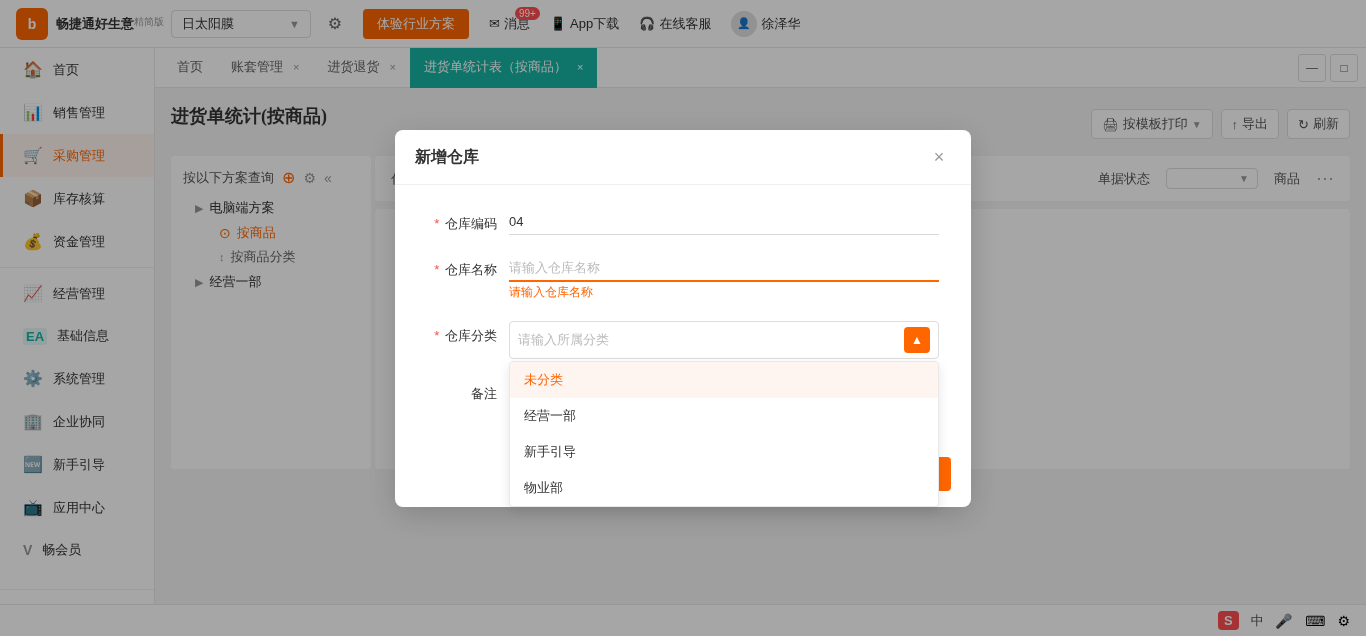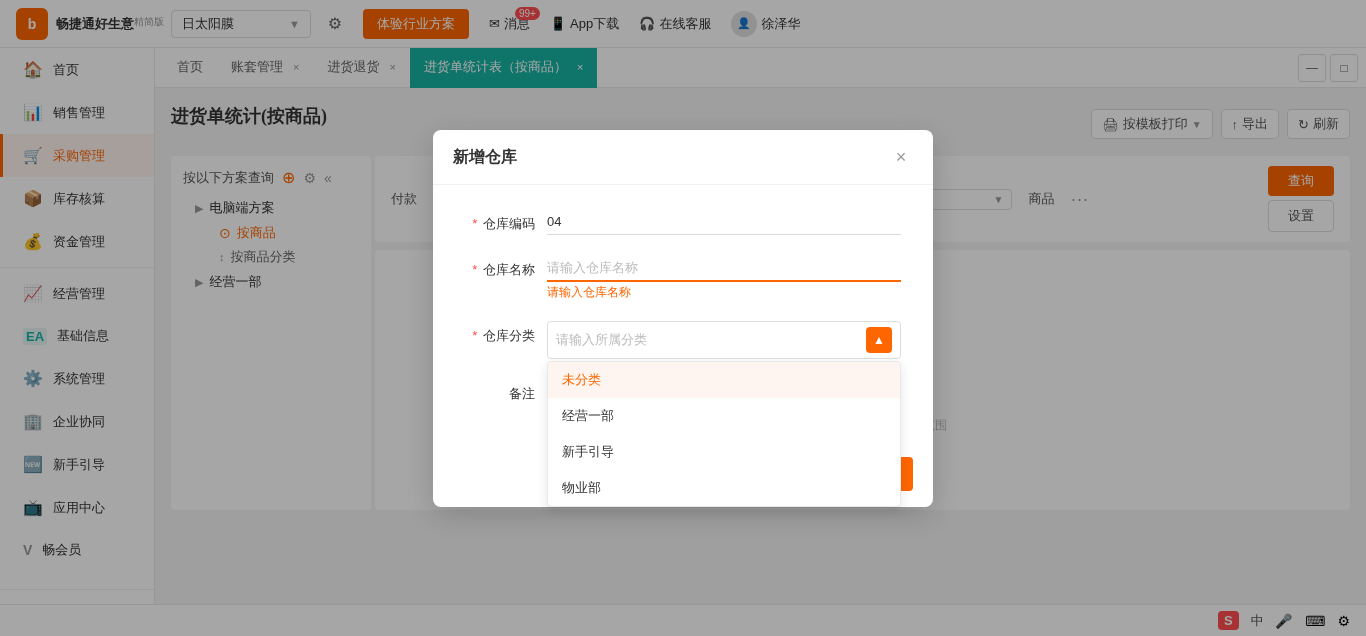--- a/index.html
+++ b/index.html
@@ -315,21 +315,21 @@
       z-index: 100;
       display: flex;
       align-items: center;
       justify-content: center;
     }
 
     
     .dialog {
       background: #fff;
       border-radius: 8px;
-      width: 500px;
+      width: 576px;
       box-shadow: 0 8px 32px rgba(0,0,0,0.18);
       position: relative;
       padding-bottom: 0;
       overflow: visible;
     }
     .dialog-header {
       display: flex;
       align-items: center;
       justify-content: space-between;
       padding: 16px 20px 14px;
@@ -690,24 +690,20 @@
                 <input class="filter-input" style="width: 100px;">
               </div>
               <span style="margin-left:auto;"></span>
               <span style="font-size:13px;color:#555;">单据状态</span>
               <div style="display:flex;align-items:center;gap:4px;border:1px solid #ddd;border-radius:4px;padding:4px 8px;">
                 <span style="font-size:13px;color:#999;min-width:60px;"></span>
                 <span style="font-size:10px;color:#999;">▼</span>
               </div>
               <span style="font-size:13px;color:#555;">商品</span>
               <span class="more-btn">···</span>
-              <div style="display:flex;flex-direction:column;gap:4px;margin-left:auto;">
-                <button class="query-btn">查询</button>
-                <button class="settings-btn">设置</button>
-              </div>
             </div>
           </div>
 
           <div style="background:#fff;border-radius:4px;min-height:260px;display:flex;flex-direction:column;align-items:center;justify-content:center;gap:8px;">
             <div style="font-size:48px;color:#ddd;">📊</div>
             <div style="color:#999;font-size:13px;">请选择左侧的方案</div>
             <div style="color:#bbb;font-size:12px;display:flex;align-items:center;gap:4px;">
               <span style="font-size:16px;color:#ccc;">⚙</span>
               <span>用[过滤]条件来缩小分析范围</span>
             </div>

